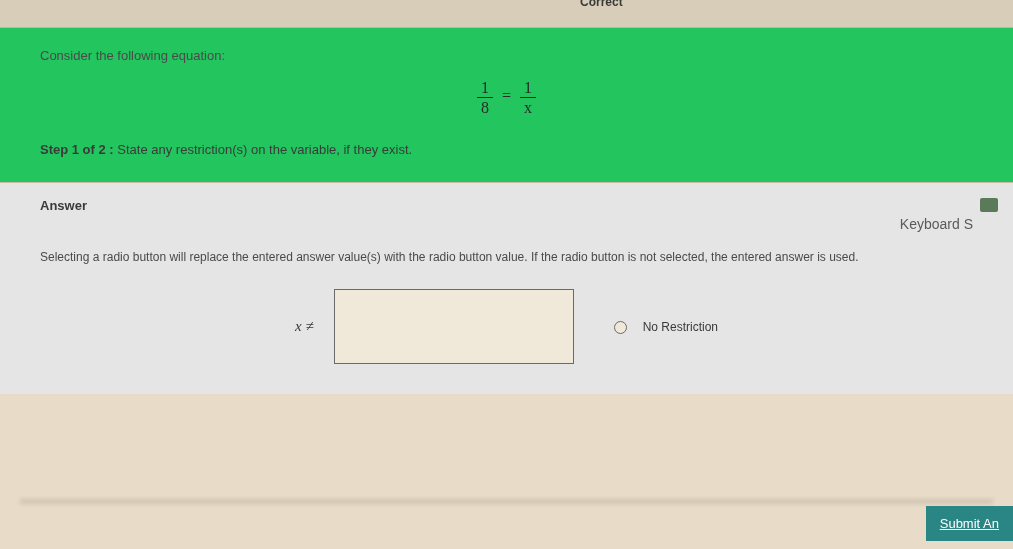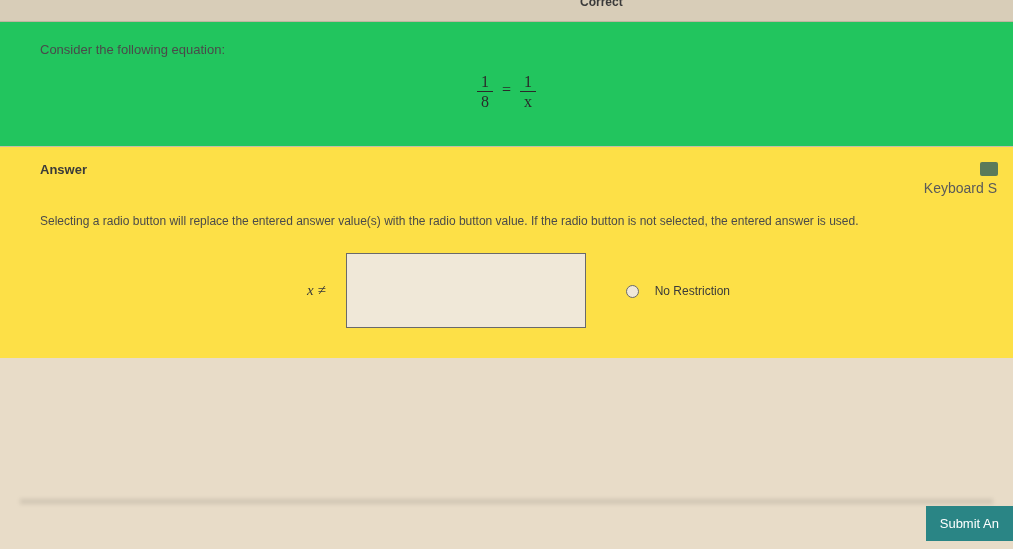--- a/index.html
+++ b/index.html
@@ -5,21 +5,21 @@
     * { box-sizing: border-box; margin: 0; padding: 0; }
     body {
       font-family: Arial, sans-serif;
       background: #e8dcc8;
       width: 1013px;
       height: 549px;
       overflow: hidden;
       position: relative;
     }
     .top-bar {
-      height: 22px;
+      height: 28px;
       background: #d8cdb8;
       border-bottom: 1px solid #c0b5a0;
     }
     .correct-label {
       position: absolute;
       top: -5px;
       left: 580px;
       color: #3a3a3a;
       font-size: 12px;
       font-weight: bold;
@@ -64,22 +64,22 @@
     }
     .step-text b {
       font-weight: bold;
     }
     .divider {
       height: 1px;
       background: #c8bda8;
       margin: 0;
     }
     .answer-section {
-      padding: 15px 16px 30px 40px;
-      background: #fde047;
+      padding: 15px 40px 30px 40px;
+      background: #e5e5e5;
       position: relative;
     }
     .answer-header {
       display: flex;
       justify-content: space-between;
       align-items: flex-start;
     }
     .answer-left {}
     .answer-title {
       font-weight: bold;
@@ -159,20 +159,21 @@
     .submit-btn {
       position: absolute;
       bottom: 8px;
       right: 0;
       background: #2a8585;
       color: #fff;
       border: none;
       padding: 10px 14px;
       font-size: 13px;
       cursor: pointer;
+      text-decoration: underline;
     }
     .bottom-shadow {
       position: absolute;
       bottom: 45px;
       left: 20px;
       right: 20px;
       height: 5px;
       background: rgba(0,0,0,0.1);
       filter: blur(2px);
     }
@@ -192,20 +193,24 @@
       <span class="num">1</span>
       <span class="den">8</span>
     </span>
     <span>=</span>
     <span class="fraction">
       <span class="num">1</span>
       <span class="den">x</span>
     </span>
   </div>
 
+  <div class="step-text">
+    <b>Step 1 of 2 :</b>
+    <span>State any restriction(s) on the variable, if they exist.</span>
+  </div>
 </div>
 
 <div class="divider"></div>
 
 <div class="answer-section">
   <div class="keyboard-icon"></div>
   <div class="answer-header">
     <div class="answer-left">
       <div class="answer-title">Answer</div>
     </div>

